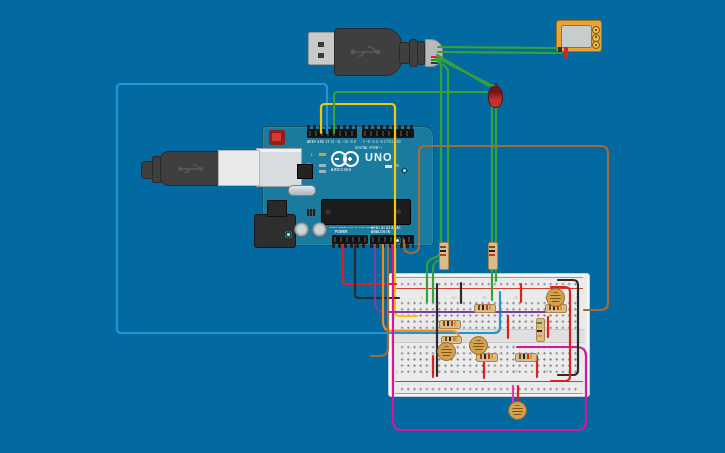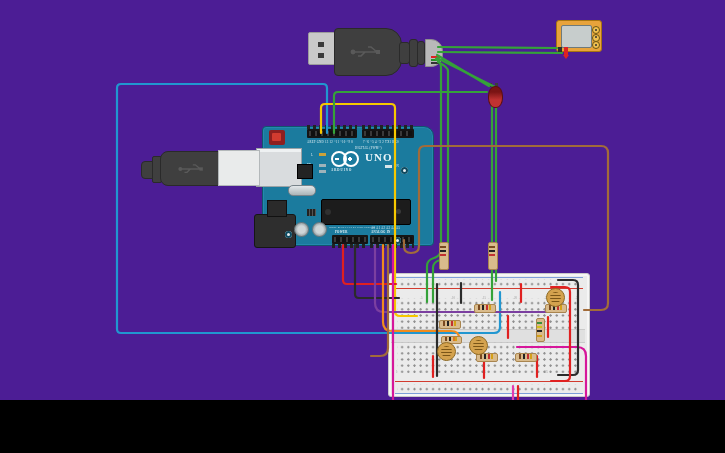--- a/index.html
+++ b/index.html
@@ -1,17 +1,17 @@
 <!DOCTYPE html>
 <html><head>
 <meta charset="utf-8">
 <style>
   html,body{margin:0;padding:0;background:#000;}
-  #stage{position:relative;width:725px;height:400px;background:#4c1d95;overflow:hidden;
-         font-family:Liberation Serif, serif;}
+  #stage{position:relative;width:725px;height:453px;background:#0369a1;overflow:hidden;
+         font-family:Liberation Sans, sans-serif;}
   .abs{position:absolute;}
   
   #arduino-board{left:262px;top:126px;width:170px;height:118px;background:#1b7b9e;
     border:1px solid #11546e;border-radius:4px 10px 4px 4px;box-shadow:inset 0 0 0 1px #2389ad;z-index:2;}
   .hdr{position:absolute;background:#151515;border-radius:1px;}
   .hdr.teeth-top::before{content:"";position:absolute;left:0;right:0;top:-4px;height:4px;
     background:repeating-linear-gradient(90deg,#222 0 3px,transparent 3px 6px);}
   .hdr.teeth-bot::before{content:"";position:absolute;left:0;right:0;bottom:-4px;height:4px;
     background:repeating-linear-gradient(90deg,#222 0 3px,transparent 3px 6px);}
   .hdr .pins{position:absolute;inset:2px;background:

